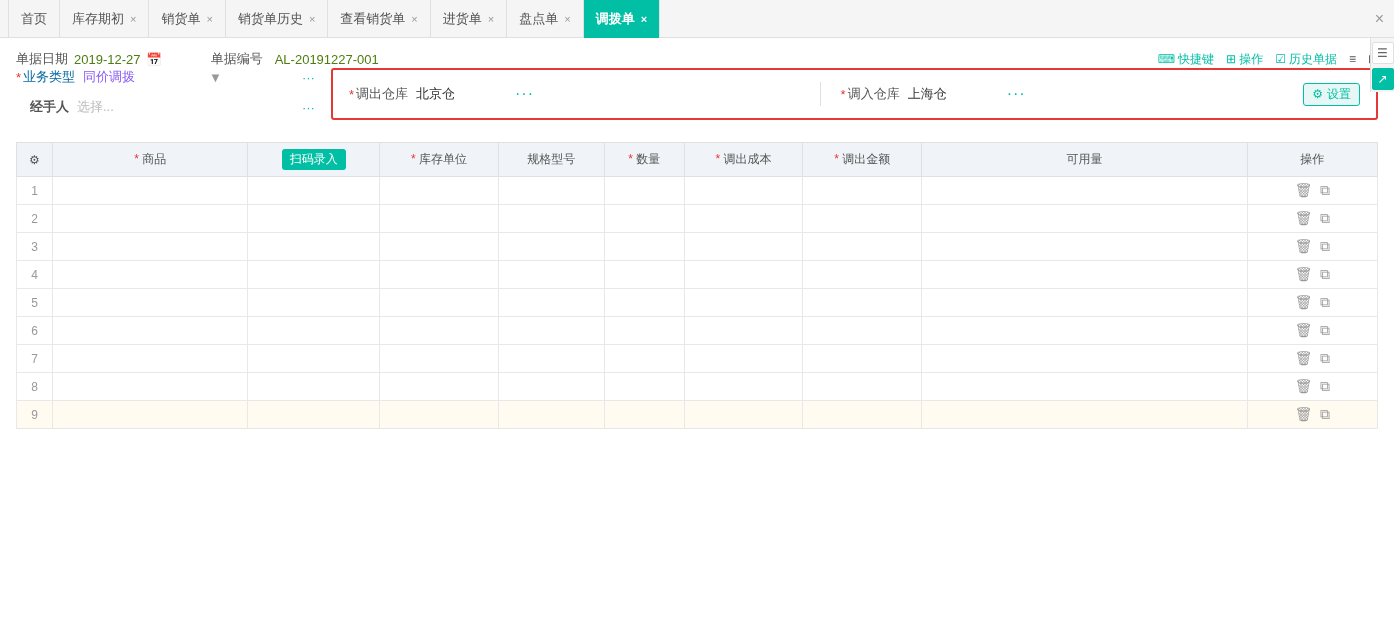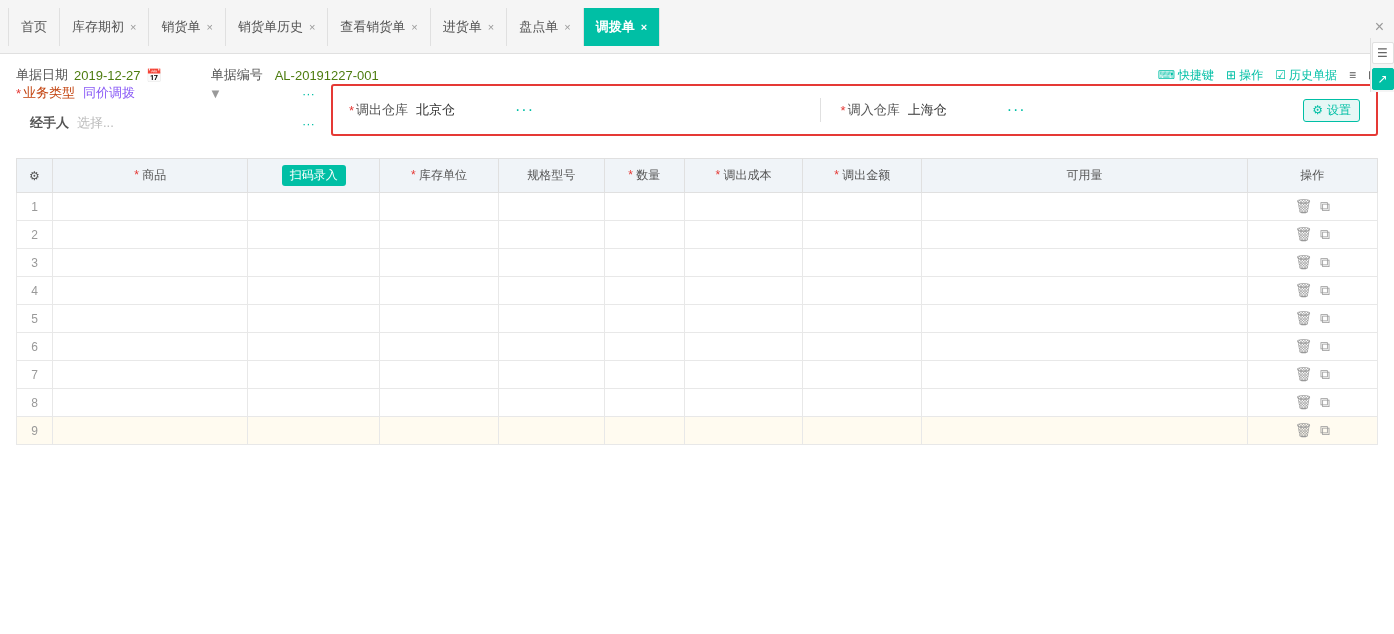--- a/index.html
+++ b/index.html
@@ -3,21 +3,21 @@
   <meta charset="utf-8">
   <style>
     * { box-sizing: border-box; margin: 0; padding: 0; }
     body { font-family: 'Microsoft YaHei', Arial, sans-serif; font-size: 13px; color: #333; background: #fff; overflow: hidden; }
 
     
     .tab-bar {
       display: flex; align-items: center;
       border-bottom: 1px solid #e0e0e0;
       background: #f5f5f5;
-      height: 54px;
+      height: 38px;
       padding: 0 8px;
       position: relative;
     }
     .tab-item {
       display: flex; align-items: center;
       padding: 0 12px;
       height: 38px;
       cursor: pointer;
       font-size: 13px;
       color: #555;
@@ -85,21 +85,21 @@
     .field-group .ellipsis-btn {
       margin-left: auto; color: #00bfa5; cursor: pointer; font-size: 16px; letter-spacing: 1px;
     }
     .field-divider { width: 1px; background: #e0e0e0; height: 24px; margin: 0 20px; }
 
     
     .business-row {
       display: flex; align-items: center; margin-bottom: 12px;
     }
     .business-row .required { color: #e53935; margin-right: 2px; }
-    .business-row .field-label { color: #c2410c; margin-right: 8px; }
+    .business-row .field-label { color: #0369a1; margin-right: 8px; }
     .business-row .field-value {
       color: #8b5cf6; min-width: 120px;
     }
     .business-row .dropdown-icon { color: #999; cursor: pointer; margin-left: 6px; }
     .business-row .ellipsis-btn { color: #00bfa5; cursor: pointer; margin-left: auto; }
 
     
     .person-row {
       display: flex; align-items: center; margin-bottom: 12px;
     }

